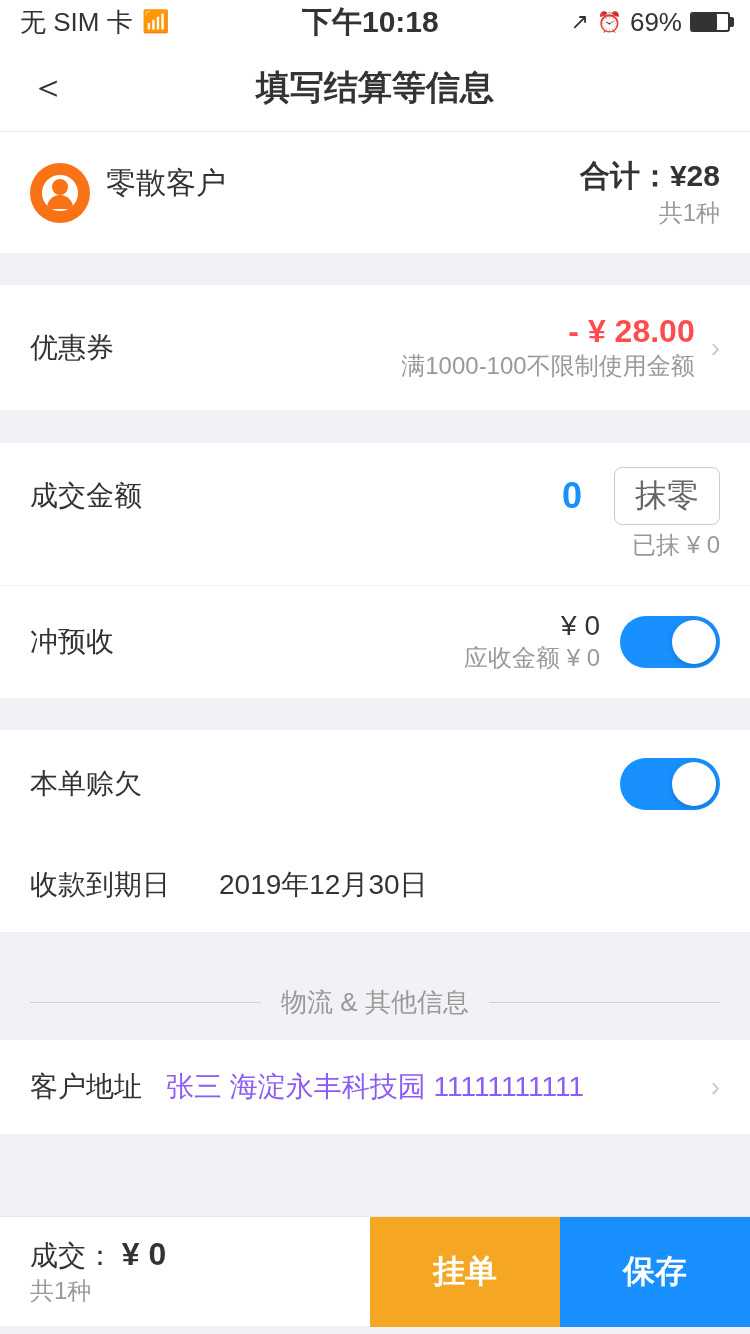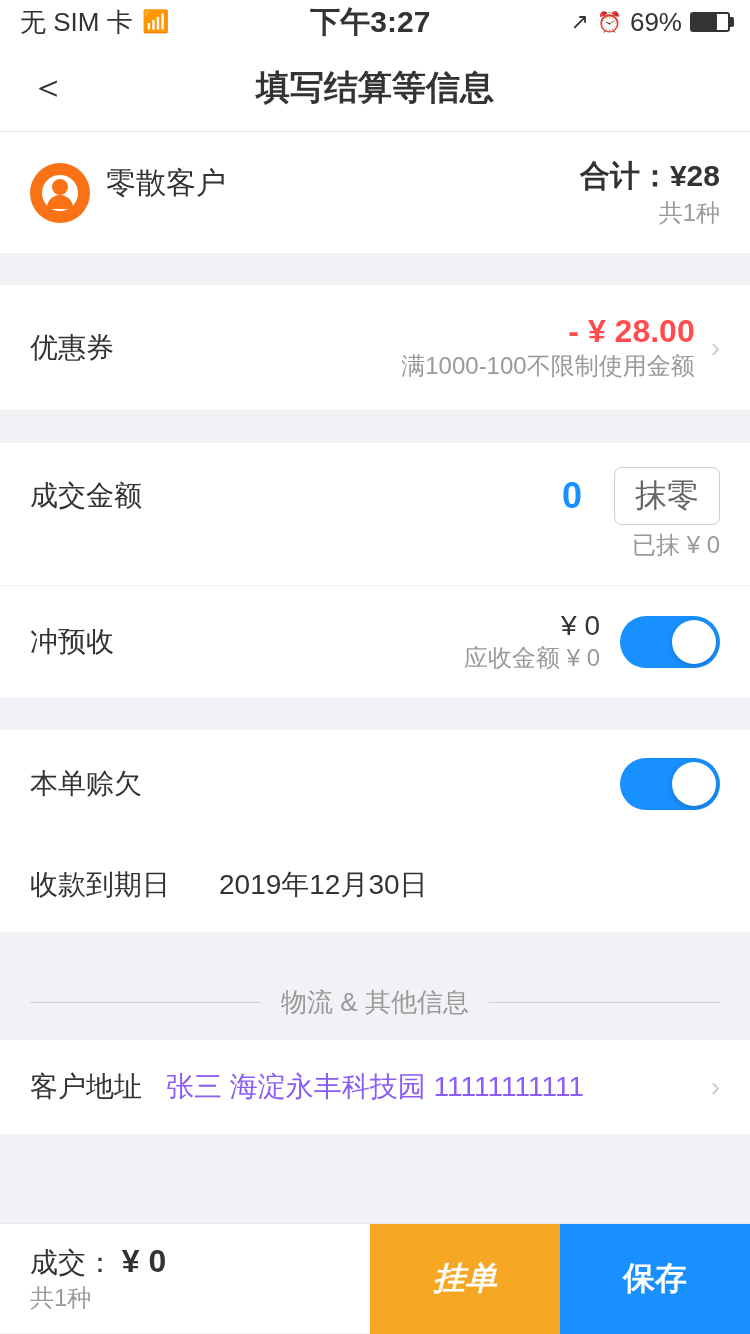--- a/index.html
+++ b/index.html
@@ -299,21 +299,21 @@
       justify-content: space-between;
       padding: 28px 30px;
       background: #fff;
     }
     .address-label { font-size: 28px; color: #333; margin-right: 24px; flex-shrink: 0; }
     .address-value { font-size: 28px; color: #8b5cf6; flex: 1; }
 
     
     .bottom-bar {
       position: fixed;
-      bottom: 1px;
+      bottom: 8px;
       width: 750px;
       height: 110px;
       display: flex;
       align-items: center;
       background: #fff;
       border-top: 1px solid #e8e8e8;
     }
     .bottom-info {
       flex: 1;
       padding: 0 30px;
@@ -325,21 +325,20 @@
       width: 190px;
       height: 110px;
       background: #f5a623;
       display: flex;
       align-items: center;
       justify-content: center;
       font-size: 32px;
       color: #fff;
       font-weight: 600;
       cursor: pointer;
-      font-style: italic;
     }
     .btn-save {
       width: 190px;
       height: 110px;
       background: #1890ff;
       display: flex;
       align-items: center;
       justify-content: center;
       font-size: 32px;
       color: #fff;
@@ -351,21 +350,21 @@
     .wifi-icon { display: inline-block; font-size: 22px; }
   </style>
 </head>
 <body>
 
 <div class="status-bar">
   <div class="status-left">
     <span>无 SIM 卡</span>
     <span class="wifi-icon">📶</span>
   </div>
-  <div class="status-center">下午3:27</div>
+  <div class="status-center">下午10:18</div>
   <div class="status-right">
     <span style="font-size:22px;">↗</span>
     <span style="font-size:20px;">⏰</span>
     <span>69%</span>
     <div class="battery-icon">
       <div class="battery-fill"></div>
     </div>
   </div>
 </div>
 

